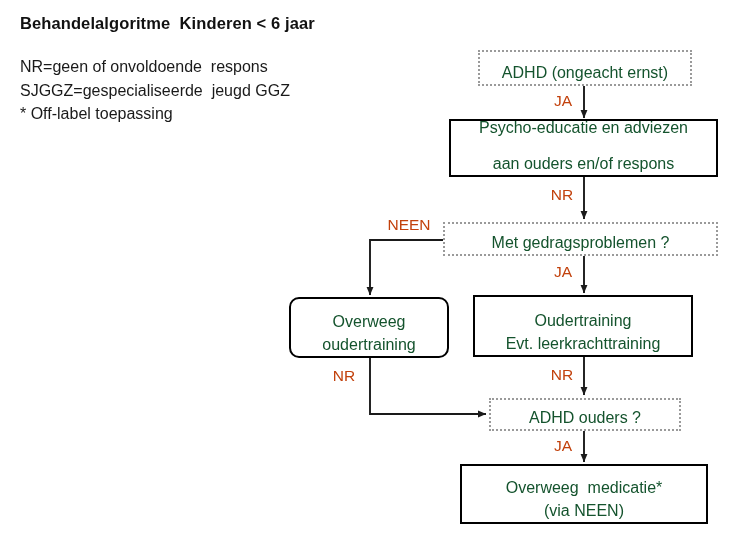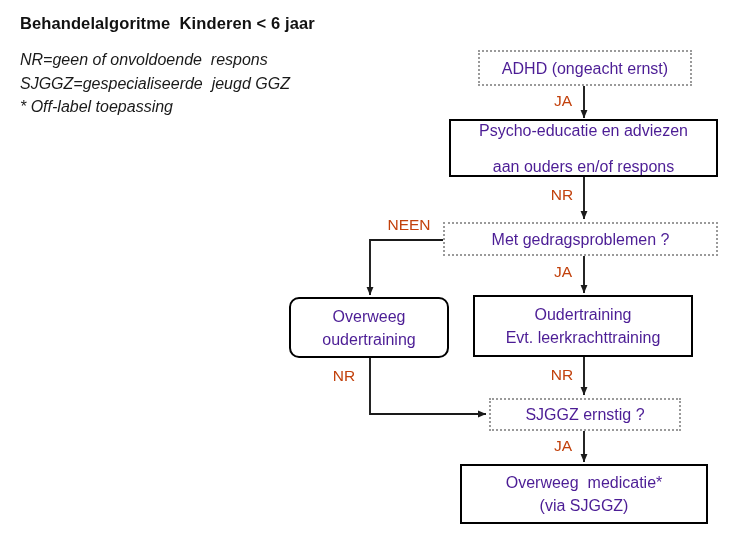--- a/index.html
+++ b/index.html
@@ -33,41 +33,40 @@
   }
   #legend .title {
     font-size: 16.5px;
     font-weight: bold;
     letter-spacing: 0.1px;
     line-height: 22px;
     color: #111111;
     white-space: pre;
   }
   #legend .lines {
-    margin-top: 14px;
-    font-style: italic;
+    margin-top: 21px;
   }
   #legend .legend-line {
     font-size: 16px;
     line-height: 23.5px;
     color: #1a1a1a;
     white-space: pre;
   }
 
   
   .node {
     position: absolute;
     box-sizing: border-box;
     display: flex;
     flex-direction: column;
     align-items: center;
-    justify-content: center;
+    justify-content: flex-end;
     background: #ffffff;
     text-align: center;
-    color: #4c1d95;
+    color: #14532d;
   }
   .node .nline {
     font-size: 16px;
     line-height: 23px;
     white-space: pre;
   }
   .node.solid {
     border: 2px solid #000000;
   }
   .node.solid.thick {
@@ -150,26 +149,26 @@
     <div class="nline">Overweeg</div>
     <div class="nline">oudertraining</div>
   </div>
 
   <div class="node solid" style="left:473px; top:295px; width:220px; height:62px;">
     <div class="nline">Oudertraining</div>
     <div class="nline">Evt. leerkrachttraining</div>
   </div>
 
   <div class="node dotted" style="left:489px; top:398px; width:192px; height:33px;">
-    <div class="nline">SJGGZ ernstig ?</div>
+    <div class="nline">ADHD ouders ?</div>
   </div>
 
   <div class="node solid thick" style="left:460px; top:464px; width:248px; height:60px;">
     <div class="nline">Overweeg  medicatie*</div>
-    <div class="nline">(via SJGGZ)</div>
+    <div class="nline">(via NEEN)</div>
   </div>
 
   <div class="edge-label" style="left:548px; top:92px; width:30px;">JA</div>
 
   <div class="edge-label" style="left:546px; top:186px; width:32px;">NR</div>
 
   <div class="edge-label" style="left:381px; top:216px; width:56px;">NEEN</div>
 
   <div class="edge-label" style="left:548px; top:263px; width:30px;">JA</div>
 

